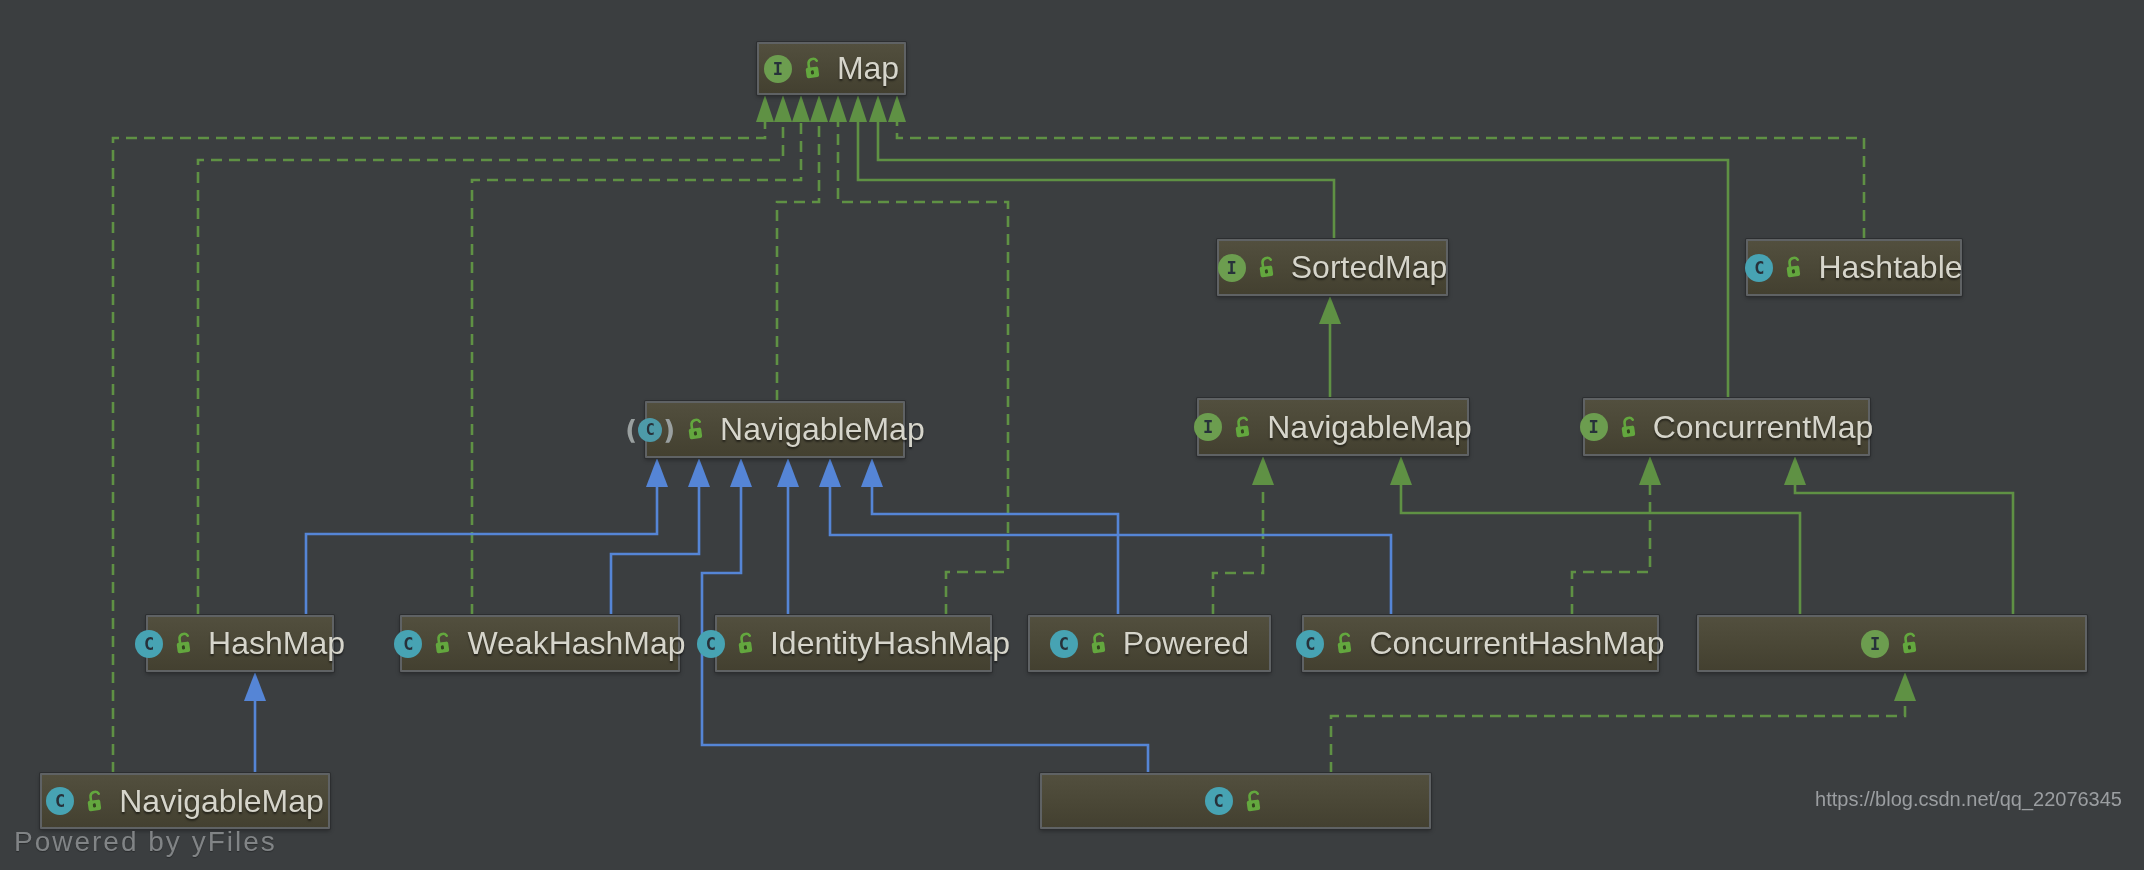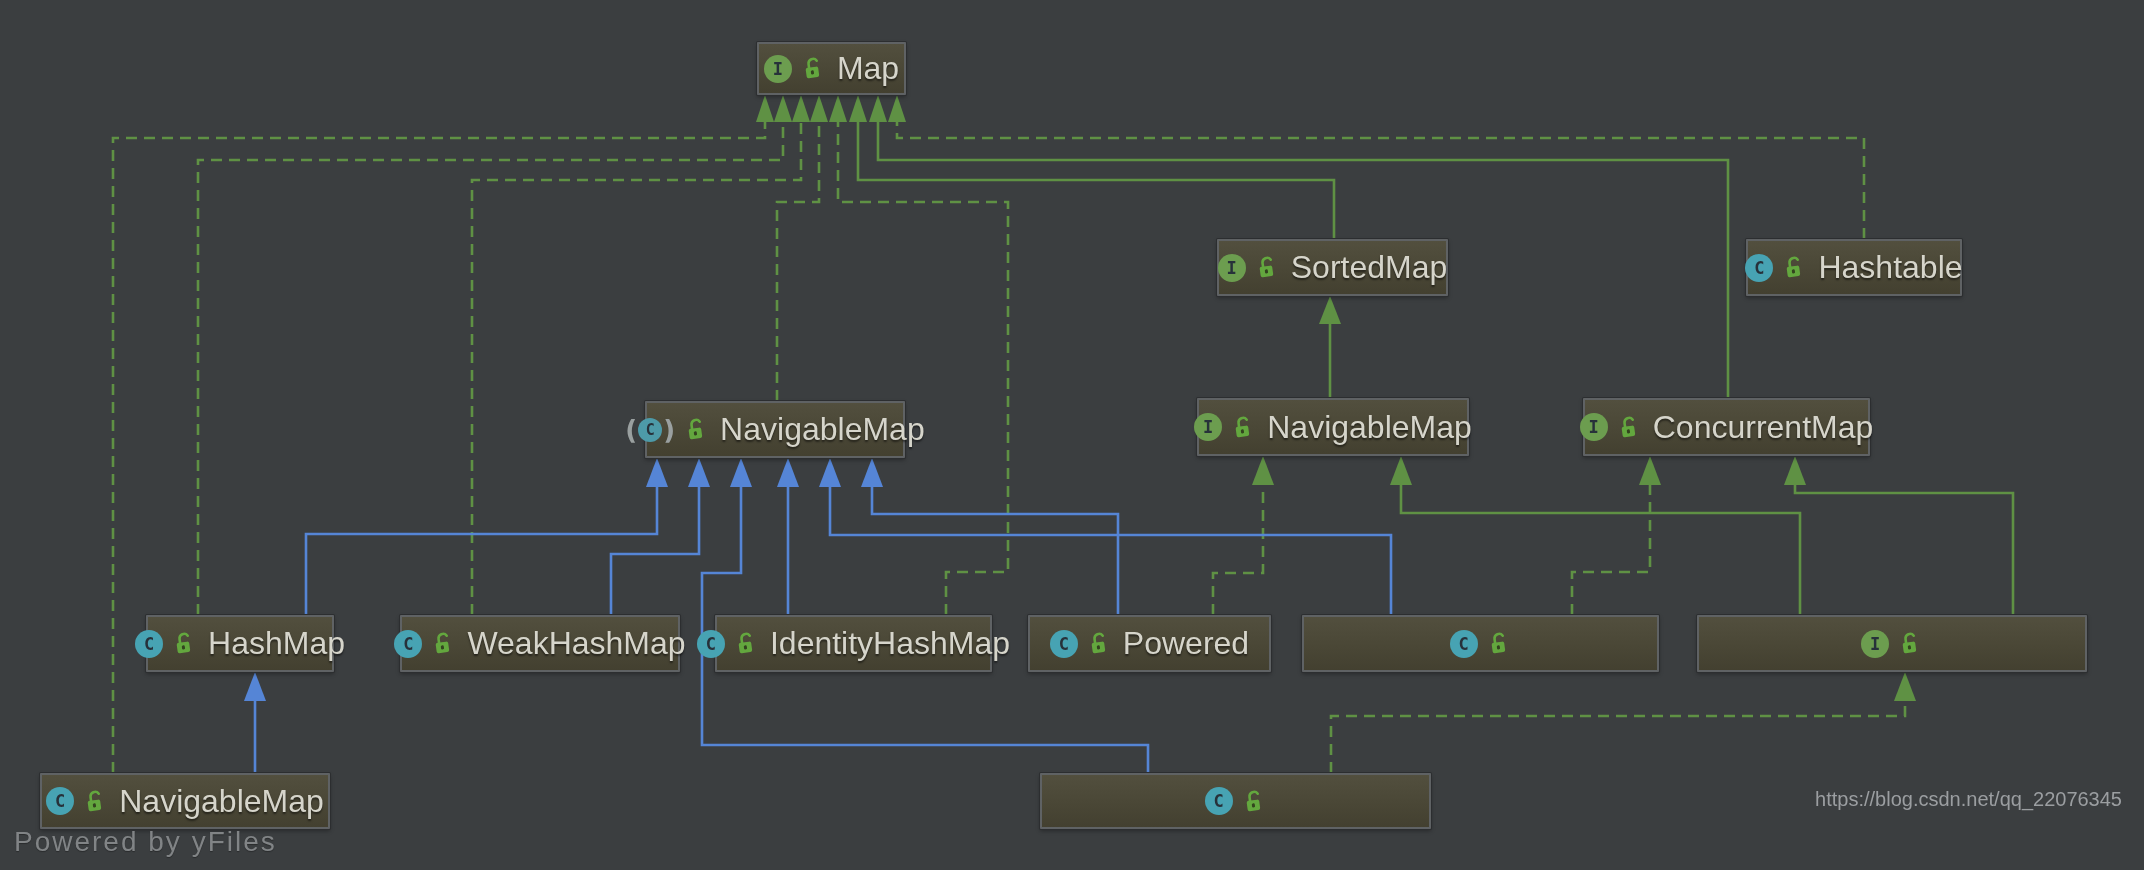--- a/index.html
+++ b/index.html
@@ -170,20 +170,21 @@
         </svg>
         <span class="node-label">Powered</span>
       </div>
       <div class="node" style="left: 1302px; top: 615px; width: 357px; height: 57px;">
         <span class="type-badge badge-class">C</span>
         <svg class="lock-icon" width="21" height="23" viewBox="0 0 21 23">
           <path d="M6.2 10 V6.4 a4.6 4.6 0 0 1 8.6-2.2" fill="none" stroke="#63a73e" stroke-width="2.6" stroke-linecap="round"></path>
           <rect x="2.6" y="10" width="12.6" height="10.4" rx="2" fill="#63a73e"></rect>
           <rect x="7.4" y="13.2" width="3" height="4" rx="1.2" fill="#33441f"></rect>
         </svg>
+        <span class="node-label">ConcurrentHashMap</span>
       </div>
       <div class="node" style="left: 1697px; top: 615px; width: 390px; height: 57px;">
         <span class="type-badge badge-interface">I</span>
         <svg class="lock-icon" width="21" height="23" viewBox="0 0 21 23">
           <path d="M6.2 10 V6.4 a4.6 4.6 0 0 1 8.6-2.2" fill="none" stroke="#63a73e" stroke-width="2.6" stroke-linecap="round"></path>
           <rect x="2.6" y="10" width="12.6" height="10.4" rx="2" fill="#63a73e"></rect>
           <rect x="7.4" y="13.2" width="3" height="4" rx="1.2" fill="#33441f"></rect>
         </svg>
       </div>
       <div class="node" style="left: 40px; top: 773px; width: 290px; height: 56px;">

